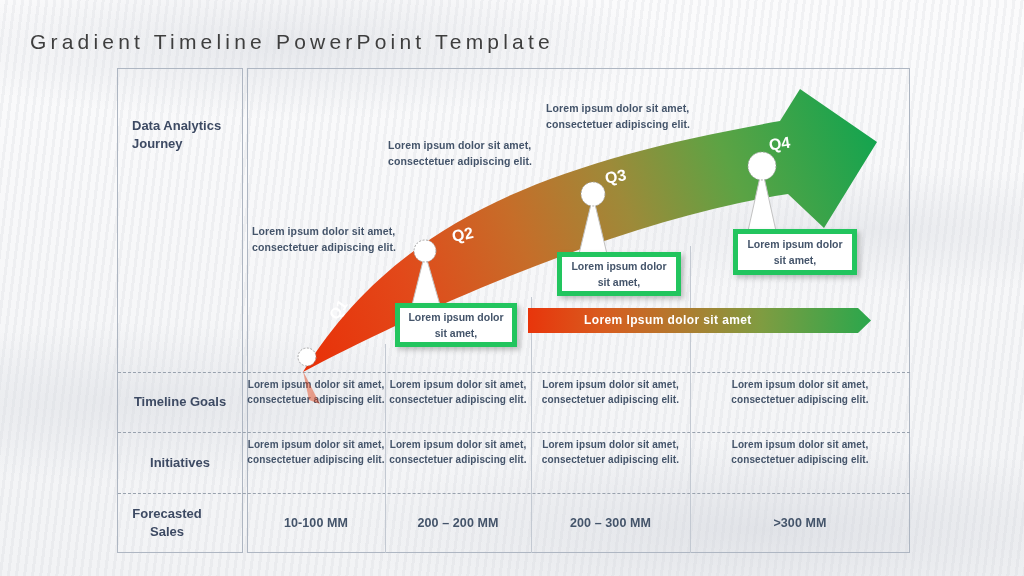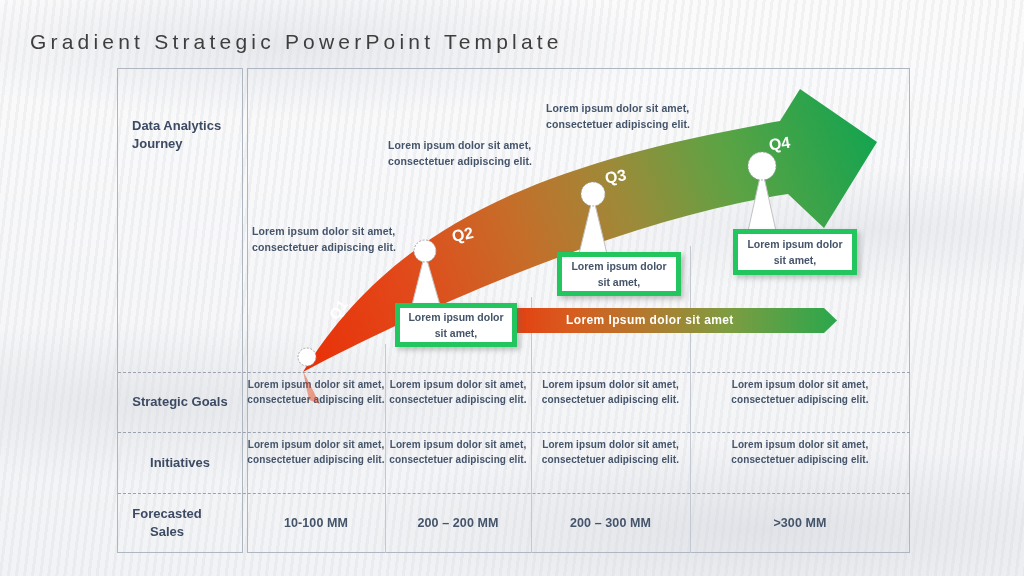--- a/index.html
+++ b/index.html
@@ -59,54 +59,54 @@
   .n1{left:252px;top:223px;}
   .n2{left:388px;top:137px;}
   .n3{left:546px;top:100px;}
   
   .q{position:absolute;z-index:6;color:#fff;font-weight:bold;font-size:16px;}
   .q1{left:328px;top:301px;transform:rotate(-55deg);font-size:15px;}
   .q2{left:452px;top:226px;transform:rotate(-12deg);}
   .q3{left:605px;top:168px;transform:rotate(-10deg);}
   .q4{left:769px;top:135px;transform:rotate(-8deg);}
   
-  .ribbon{position:absolute;left:494px;top:308px;width:343px;height:25px;z-index:3;
+  .ribbon{position:absolute;left:528px;top:308px;width:343px;height:25px;z-index:3;
     background:linear-gradient(90deg,#e8350b 0%,#d85c1f 22%,#b07b2f 45%,#7f9c41 68%,#2aa74c 100%);
     clip-path:polygon(0 0, calc(100% - 13px) 0, 100% 50%, calc(100% - 13px) 100%, 0 100%);
     color:#fff;font-size:12px;font-weight:bold;letter-spacing:.4px;
-    line-height:25px;padding-left:72px;box-sizing:border-box;}
+    line-height:25px;padding-left:56px;box-sizing:border-box;}
   
   .callout{position:absolute;z-index:4;background:#fff;border:5px solid #22c55e;
     box-shadow:3px 3px 5px rgba(110,110,110,.40);color:#44546a;font-weight:bold;
     font-size:10.5px;line-height:1.55;text-align:center;white-space:pre-line;
     display:flex;align-items:center;justify-content:center;box-sizing:border-box;}
   .c2{left:395px;top:303px;width:122px;height:44px;}
   .c3{left:557px;top:252px;width:124px;height:44px;}
   .c4{left:733px;top:229px;width:124px;height:46px;}
   
   .overlay{position:absolute;inset:0;z-index:2;pointer-events:none;}
 </style>
 </head>
 <body>
 
 <div class="bg"></div>
 
-<h1 class="title">Gradient Strategic PowerPoint Template</h1>
+<h1 class="title">Gradient Timeline PowerPoint Template</h1>
 
 <div class="label-col"></div>
 <div class="main-box"></div>
 <div class="hdiv r1"></div>
 <div class="hdiv r2"></div>
 <div class="hdiv r3"></div>
 <div class="vdiv c1"></div>
 <div class="vdiv c2"></div>
 <div class="vdiv c3"></div>
 
 <div class="rowlabel rl-daj">Data Analytics Journey</div>
-<div class="rowlabel rl-sg">Strategic Goals</div>
+<div class="rowlabel rl-sg">Timeline Goals</div>
 <div class="rowlabel rl-in">Initiatives</div>
 <div class="rowlabel rl-fs">Forecasted Sales</div>
 
 <div class="cell rowSG colA">Lorem ipsum dolor sit amet,
 consectetuer adipiscing  elit.</div>
 <div class="cell rowSG colB">Lorem ipsum dolor sit amet,
 consectetuer adipiscing  elit.</div>
 <div class="cell rowSG colC">Lorem ipsum dolor sit amet,
 consectetuer adipiscing  elit.</div>
 <div class="cell rowSG colD">Lorem ipsum dolor sit amet,

